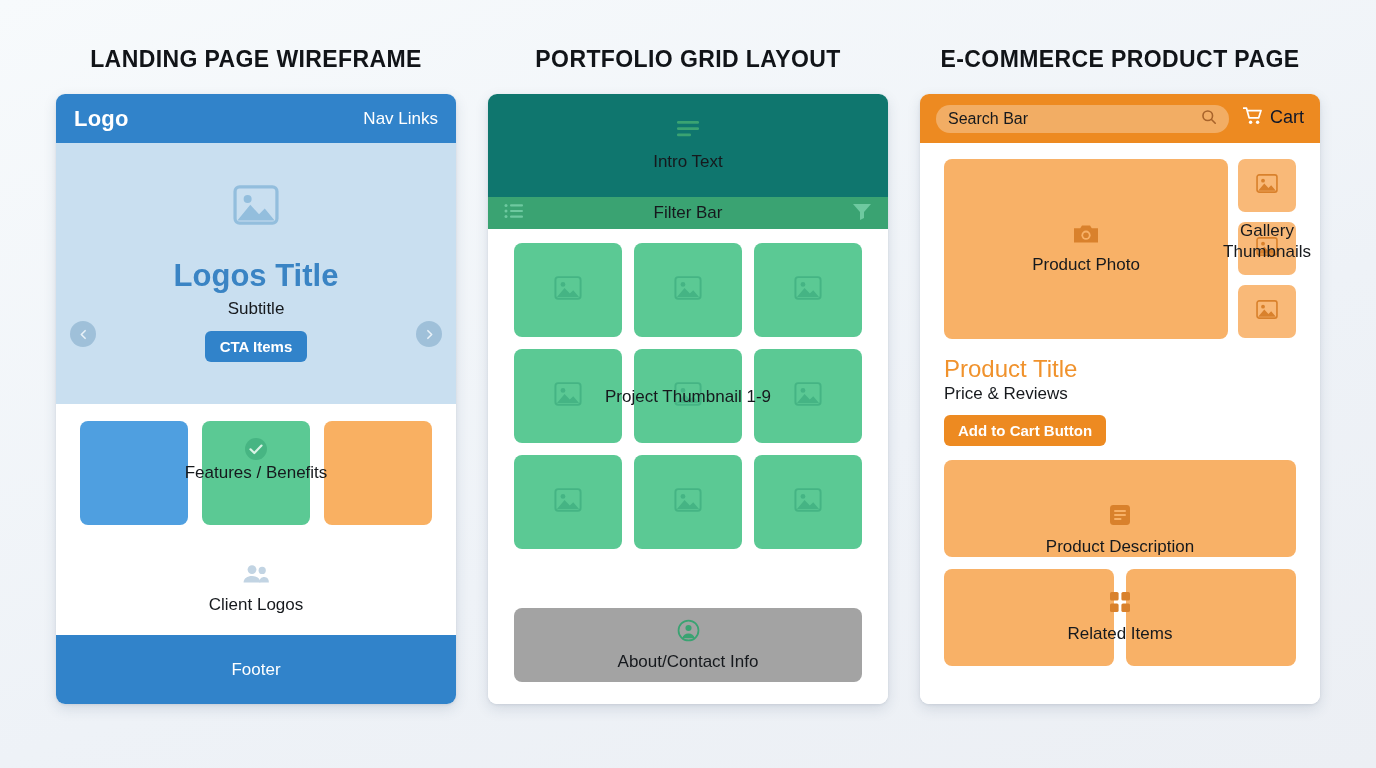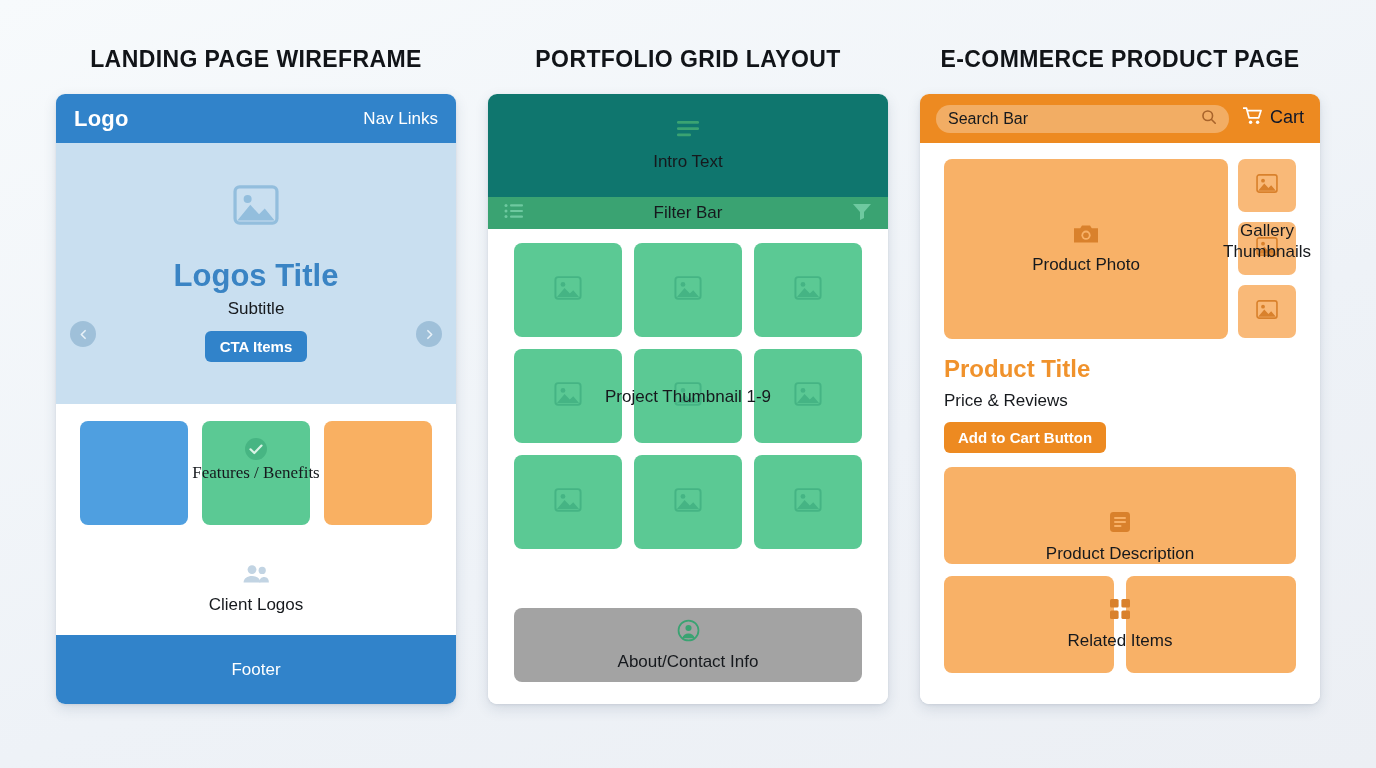--- a/index.html
+++ b/index.html
@@ -83,21 +83,20 @@
   .arrow-left { left: 14px; }
   .arrow-right { right: 14px; }
 
   .lp-features {
     flex: none; height: 138px;
     position: relative;
     display: flex; align-items: center; justify-content: center;
     gap: 14px;
     padding: 0 24px;
     background: #fff;
-    font-family: Liberation Serif, serif;
   }
   .feat-box { width: 110px; height: 104px; border-radius: 8px; position: relative; }
   .feat-blue { background: #4f9fe0; }
   .feat-green { background: #5bc994; display:flex; align-items:flex-start; justify-content:center; padding-top: 16px;}
   .feat-orange { background: #f9b062; }
   .feat-label {
     position: absolute; left: 0; right: 0; top: 0; bottom: 0;
     display: flex; align-items: center; justify-content: center;
     font-size: 17px; color: #16191d;
     pointer-events: none;
@@ -205,22 +204,22 @@
   }
   .ec-thumbs-label {
     position: absolute;
     right: -2px; top: 78px;
     width: 110px;
     text-align: center;
     font-size: 17px; color: #16191d;
     line-height: 1.22;
     pointer-events: none;
   }
-  .ec-title { font-size: 24px; font-weight: 700; color: #f0922c; margin-top: 16px; }
-  .ec-price { font-size: 17px; color: #16191d; margin-top: 8px; }
+  .ec-title { font-size: 24px; font-weight: 400; color: #f0922c; margin-top: 16px; }
+  .ec-price { font-size: 17px; color: #16191d; margin-top: 1px; }
   .ec-addcart {
     display: inline-block;
     background: #ed8a21; color: #fff;
     font-size: 15px; font-weight: 700;
     padding: 7px 14px; border-radius: 6px;
     border: none; margin-top: 11px;
   }
   .ec-desc {
     height: 97px; border-radius: 8px; background: #f8b167;
     margin-top: 14px;

